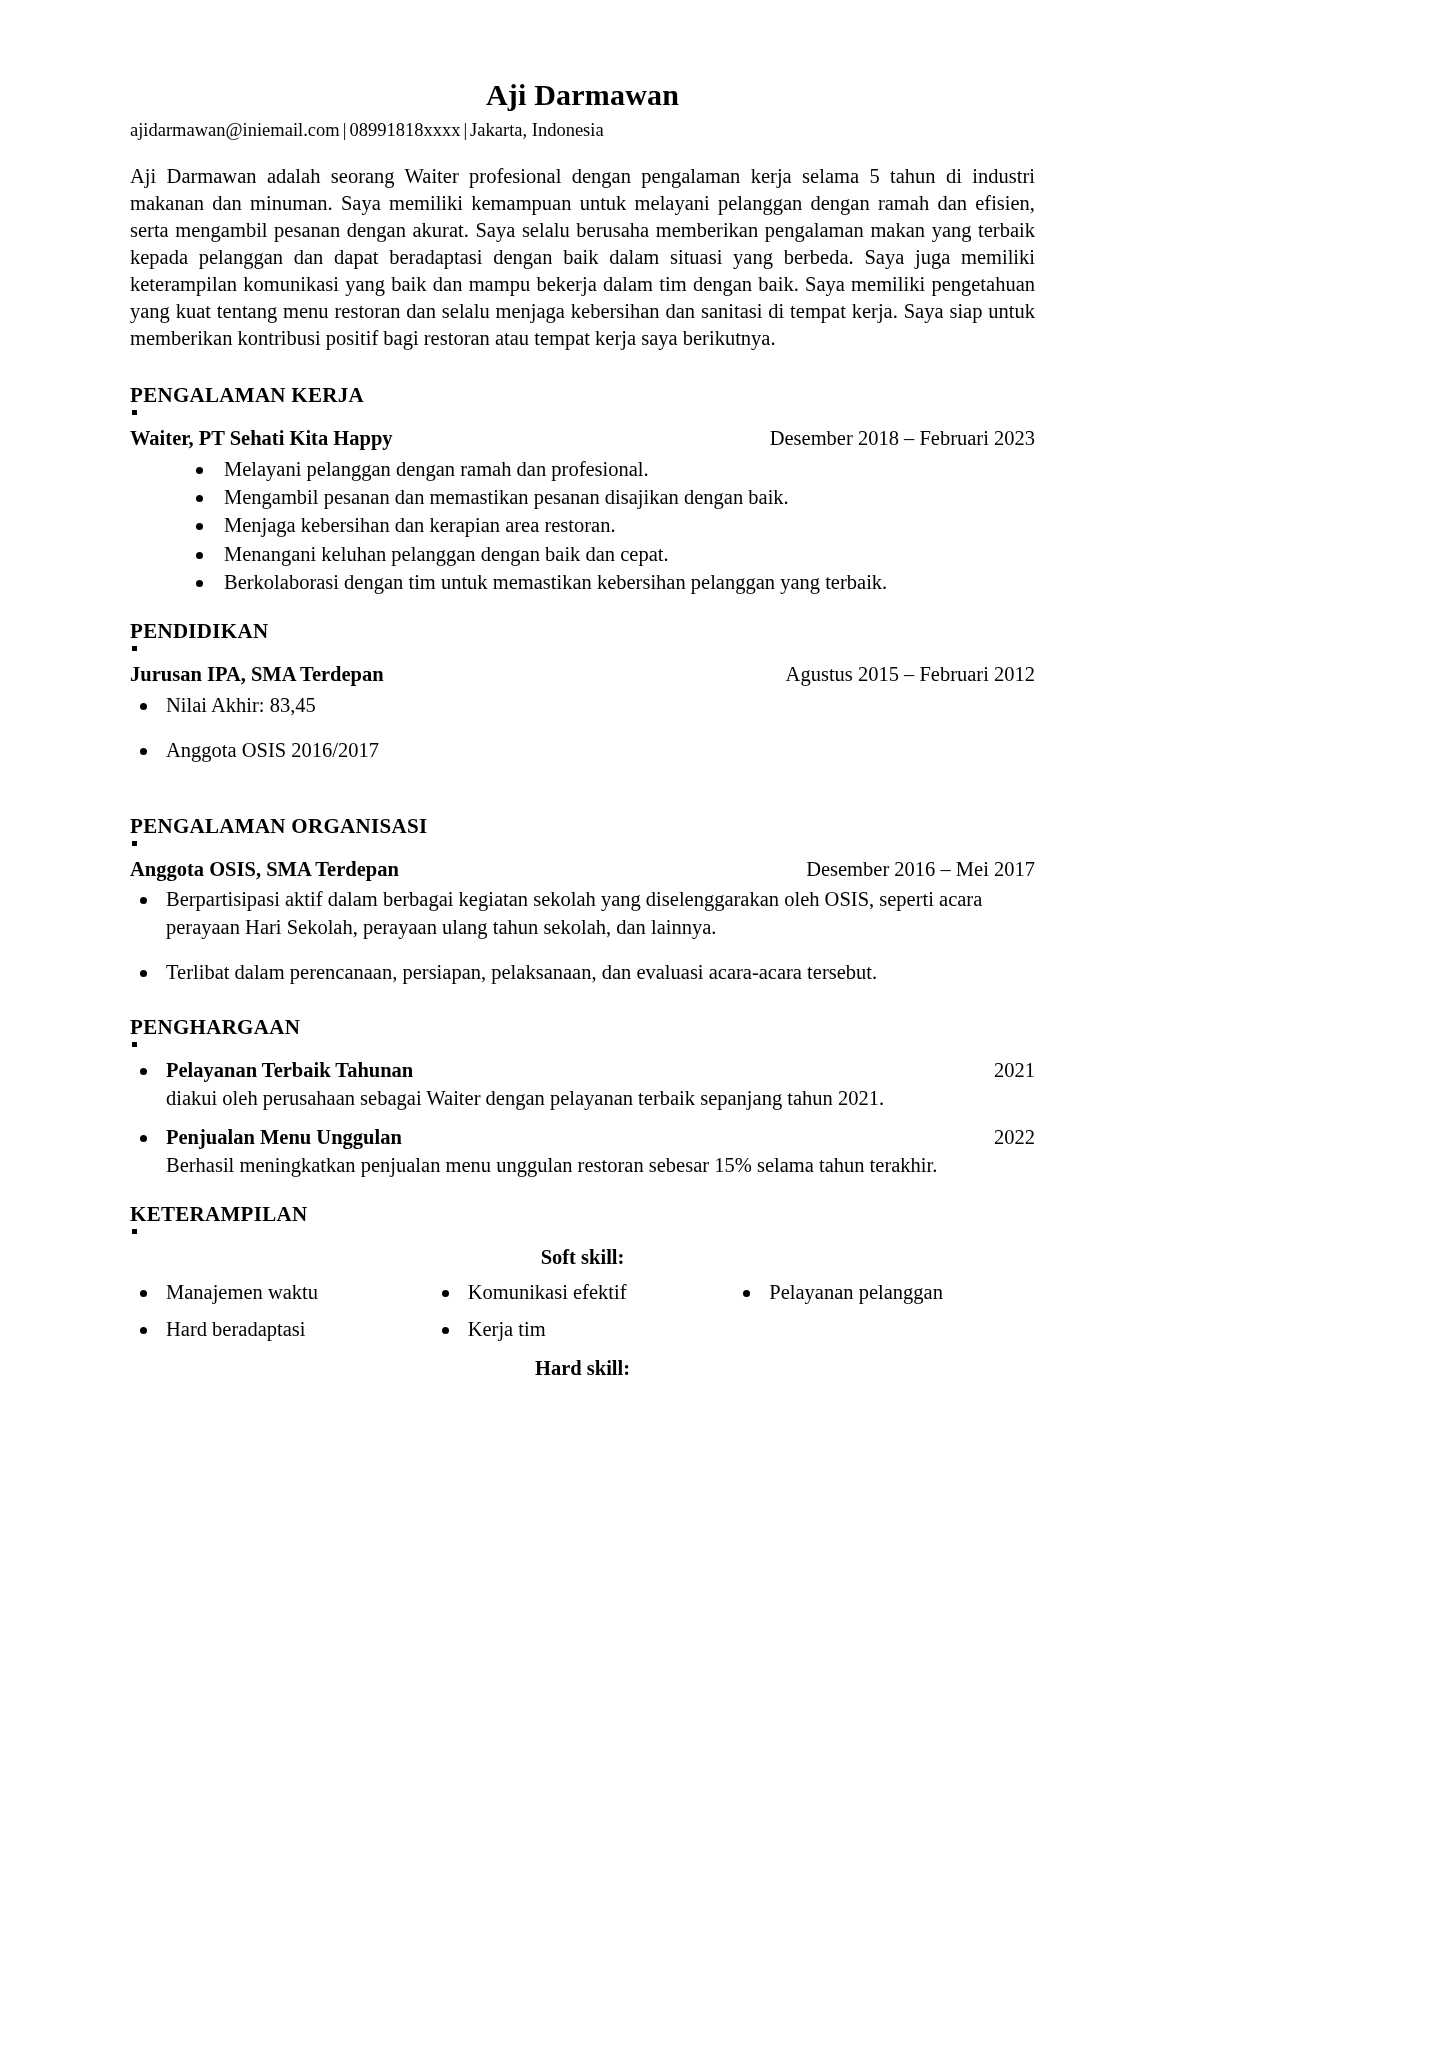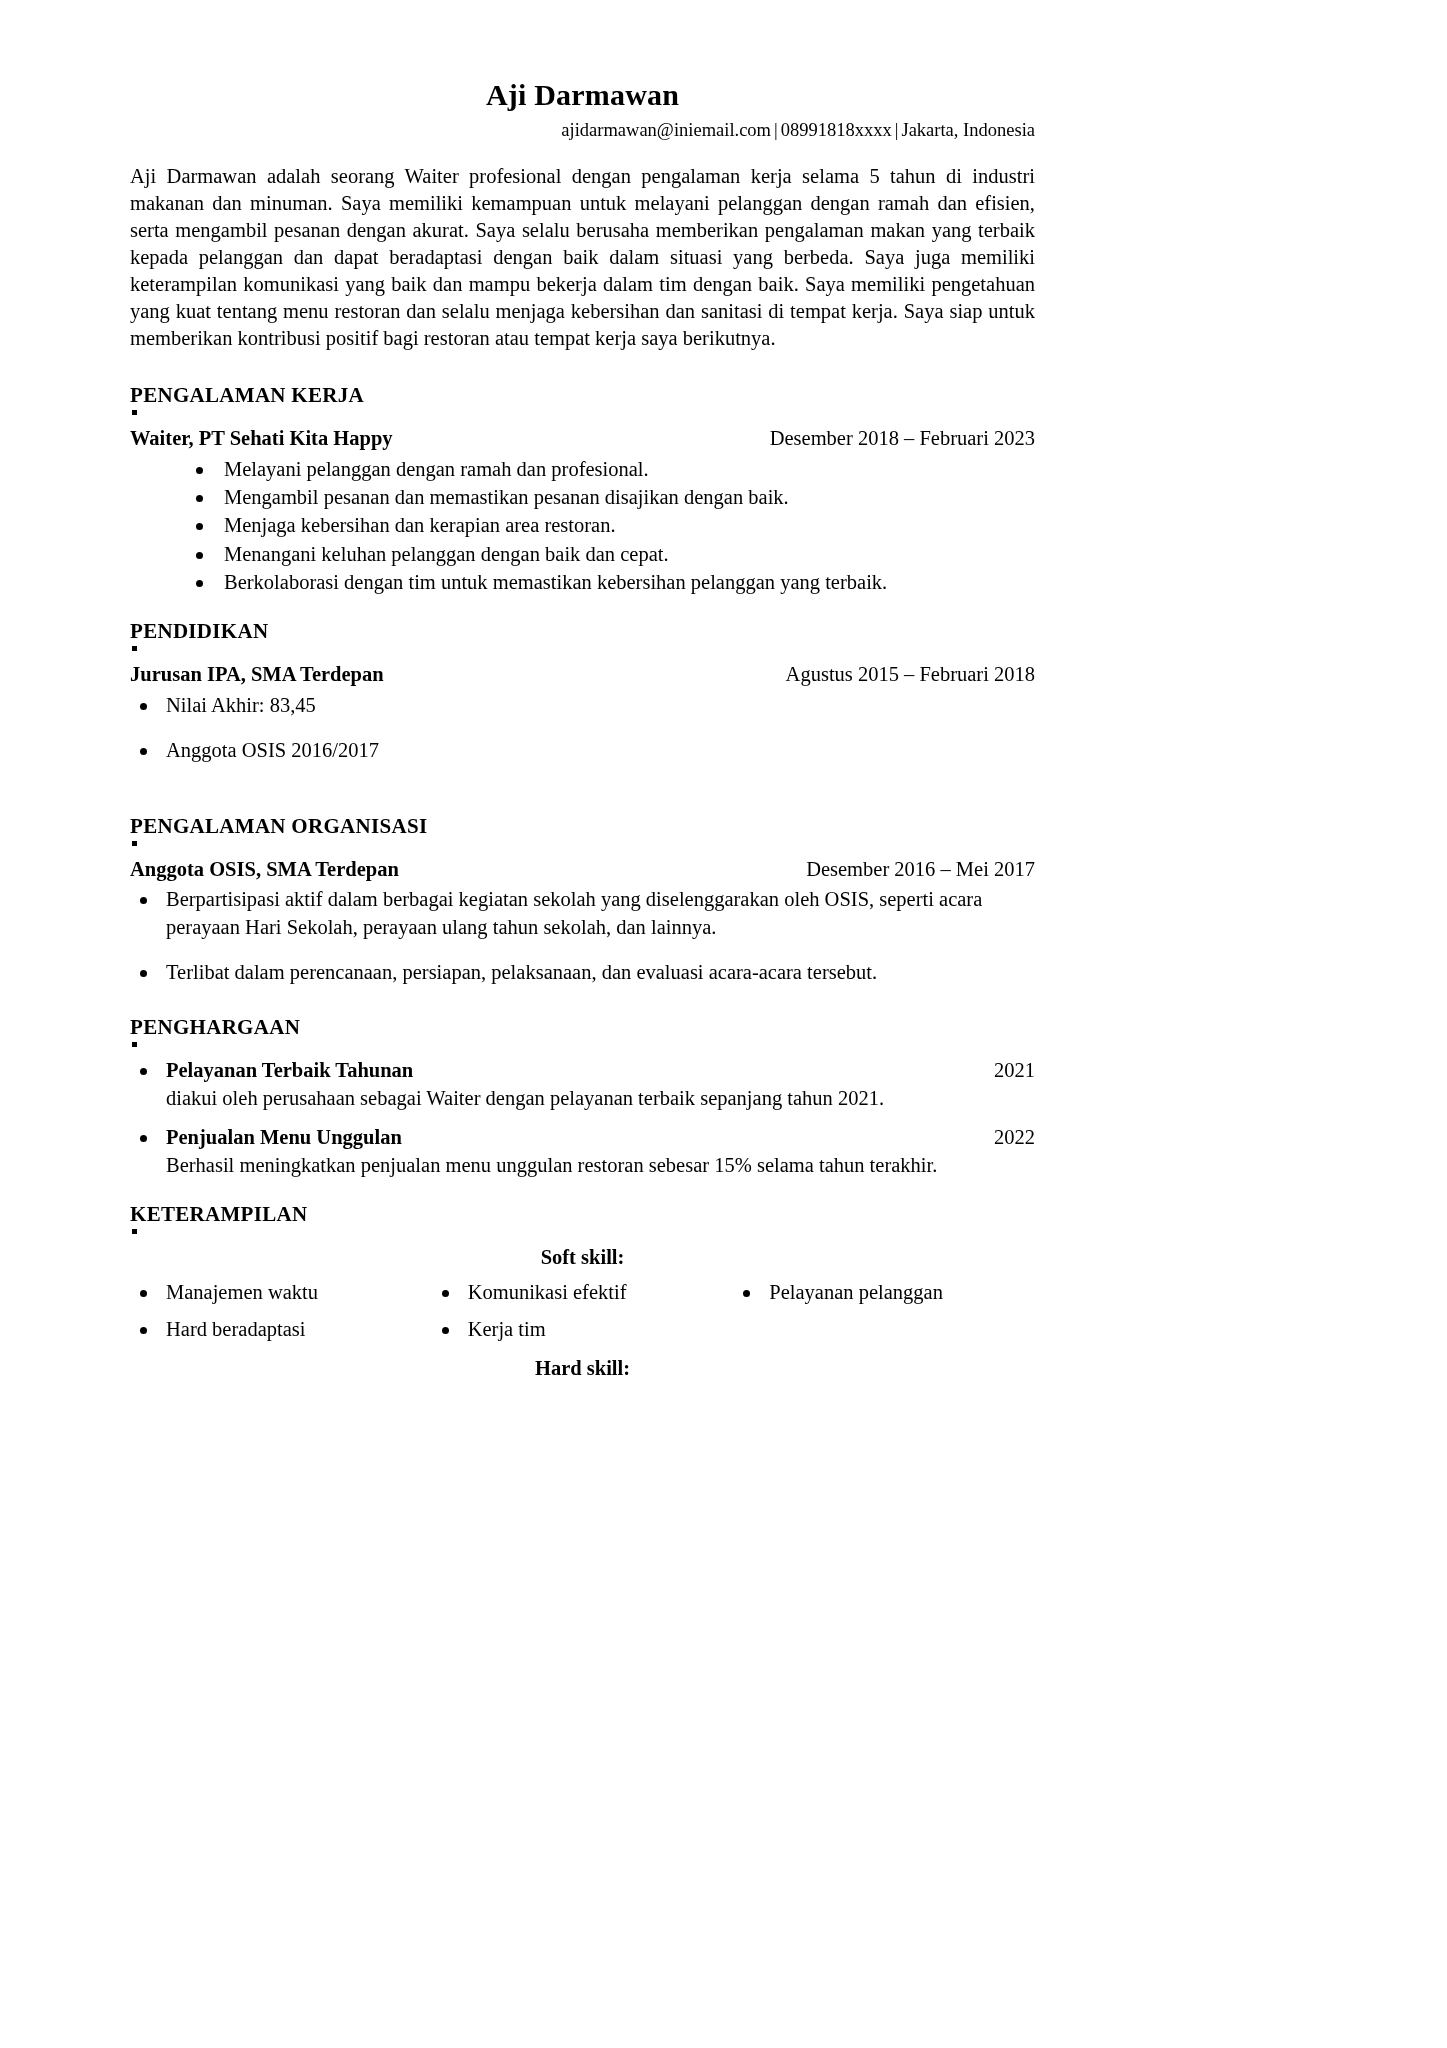--- a/index.html
+++ b/index.html
@@ -26,21 +26,21 @@
   
   .name {
     text-align: center;
     font-size: 30px;
     font-weight: bold;
     letter-spacing: 0.2px;
     line-height: 1.15;
     margin: 0 0 6px 0;
   }
   .contact {
-    text-align: right;
+    text-align: left;
     font-size: 18.5px;
     line-height: 1.2;
     margin: 0 0 22px 0;
     white-space: nowrap;
     font-family: Liberation Serif, serif;
   }
   .contact .sep {
     padding: 0 3px;
   }
 
@@ -235,21 +235,21 @@
     </ul>
   </div>
 
   <div class="gap-md"></div>
 
   <div class="section">
     <div class="section-title">PENDIDIKAN</div>
     <div class="section-dot"></div>
     <div class="entry-head">
       <span class="entry-title">Jurusan IPA, SMA Terdepan</span>
-      <span class="entry-date">Agustus 2015 – Februari 2018</span>
+      <span class="entry-date">Agustus 2015 – Februari 2012</span>
     </div>
     <ul class="bullets spaced">
       <li>Nilai Akhir: 83,45</li>
       <li>Anggota OSIS 2016/2017</li>
     </ul>
   </div>
 
   <div class="gap-lg"></div>
 
   <div class="section">

